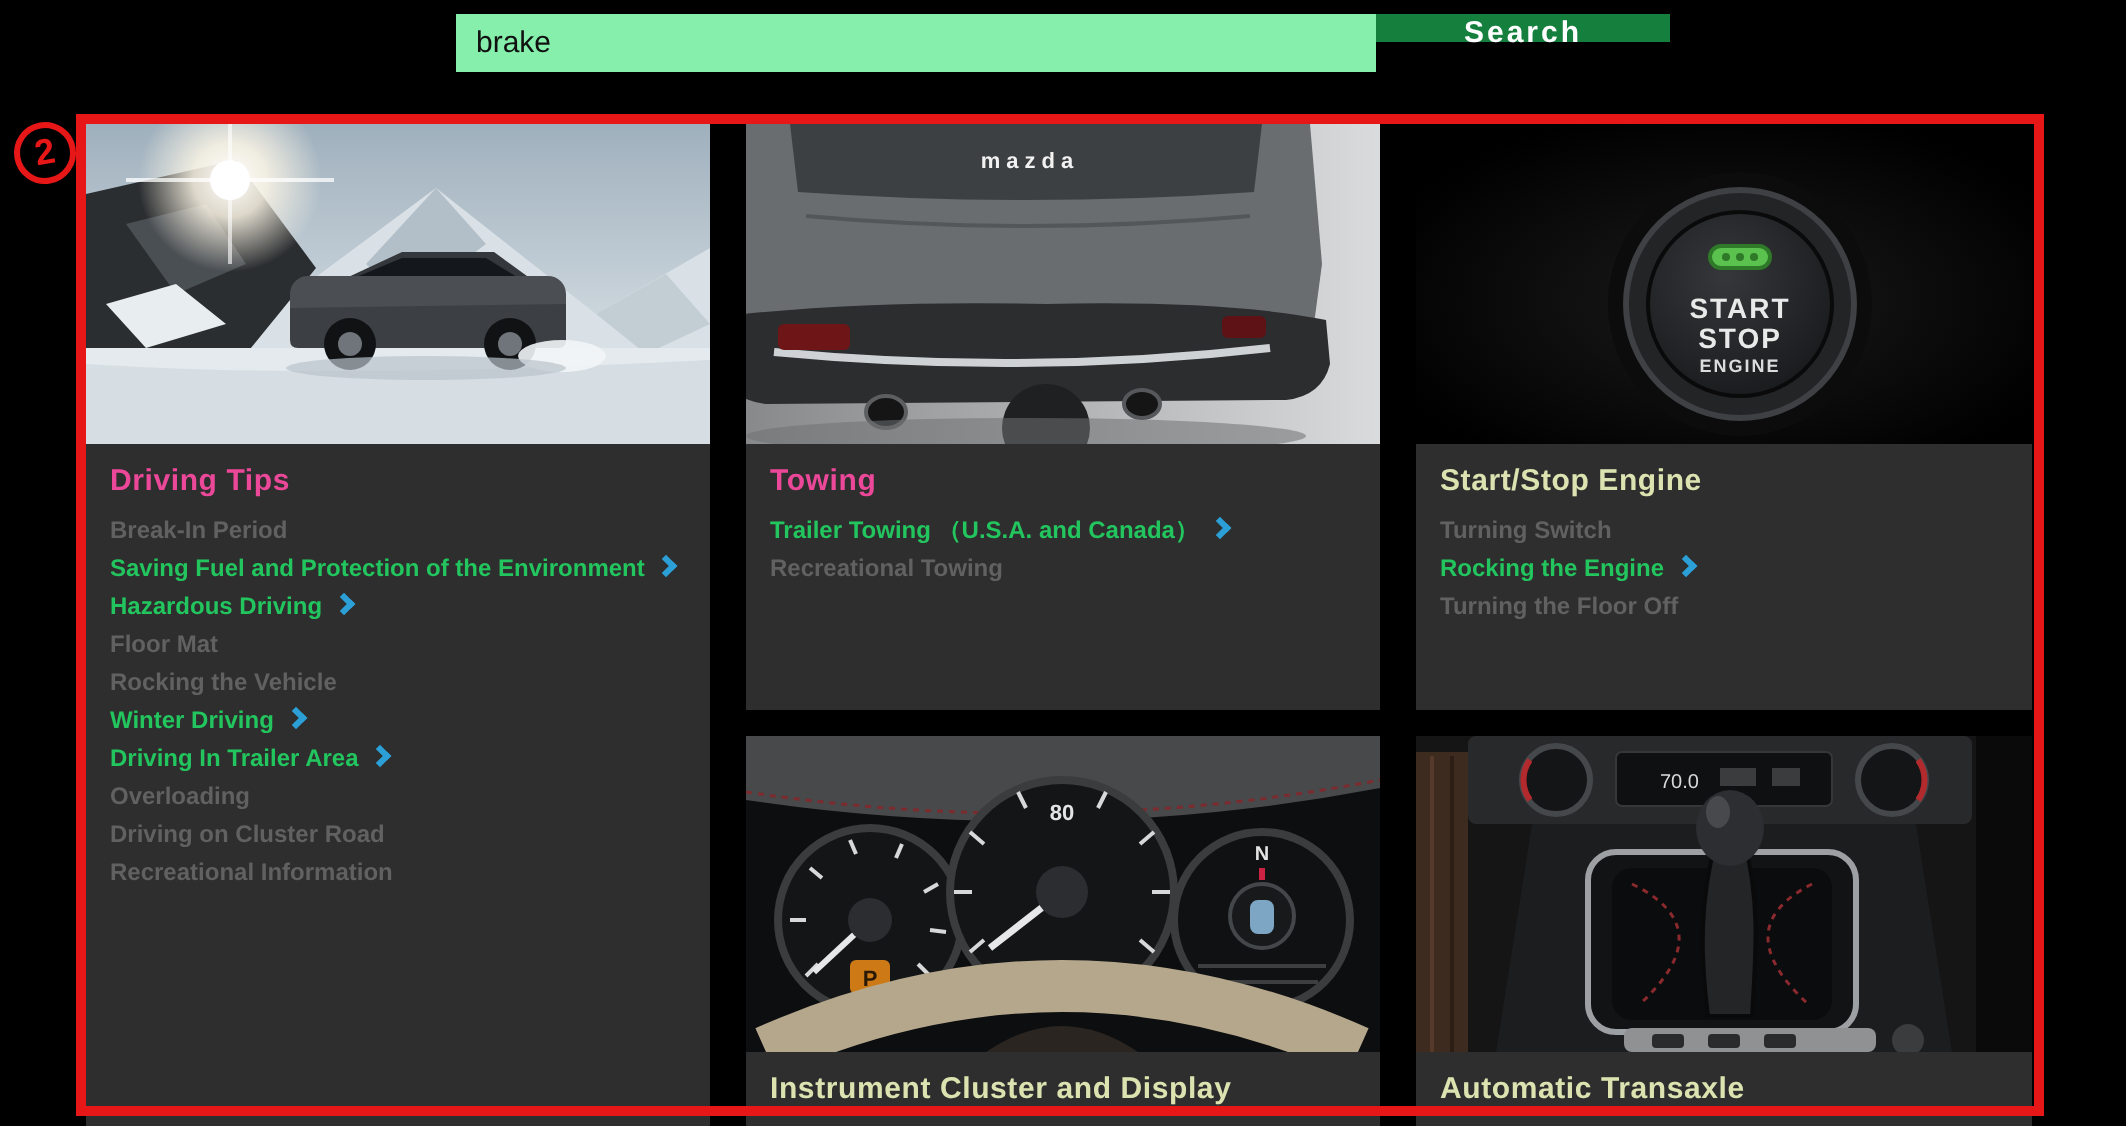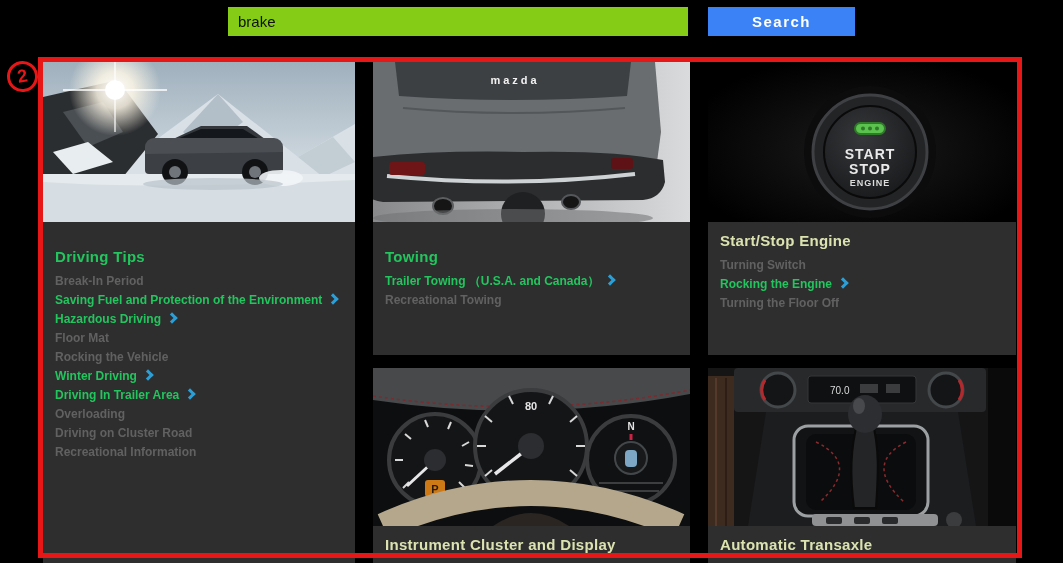--- a/index.html
+++ b/index.html
@@ -1,43 +1,43 @@
 <!DOCTYPE html>
 <html><head>
 <meta charset="utf-8">
 <style>
   html,body{margin:0;padding:0;background:#000;}
   .stage{position:relative;width:1063px;height:563px;background:#000;overflow:hidden;
          font-family:"Liberation Sans",sans-serif;}
   
   .topbar{position:absolute;left:0;top:0;width:1063px;height:42px;background:#000;}
-  .search-input{position:absolute;left:228px;top:7px;width:460px;height:29px;background:#84cc16;
+  .search-input{position:absolute;left:228px;top:7px;width:460px;height:29px;background:#86efac;
                 border:none;outline:none;box-sizing:border-box;padding:0 10px;
                 font-family:"Liberation Sans",sans-serif;font-size:15px;color:#111;}
-  .search-btn{position:absolute;left:688px;top:7px;width:147px;height:29px;border:none;
-              background:#3b82f6;color:#fff;font-family:"Liberation Sans",sans-serif;
-              font-weight:bold;font-size:15px;letter-spacing:1.5px;cursor:pointer;margin-left:20px;}
+  .search-btn{position:absolute;left:688px;top:7px;width:147px;height:14px;border:none;
+              background:#15803d;color:#fff;font-family:"Liberation Sans",sans-serif;
+              font-weight:bold;font-size:15px;letter-spacing:1.5px;cursor:pointer;}
   
   .hl-rect{position:absolute;left:38px;top:57px;width:984px;height:501px;box-sizing:border-box;
            border:5px solid #e81717;z-index:30;pointer-events:none;}
   .badge2{position:absolute;left:7px;top:61px;width:25px;height:25px;border:3px solid #e81717;
           border-radius:50%;color:#e81717;font-weight:bold;font-size:18px;line-height:25px;
           text-align:center;z-index:31;transform:rotate(-10deg);}
   
   .card{position:absolute;background:#2e2e2e;z-index:5;}
   #card-driving  {left:43px; top:62px; width:312px;height:501px;}
   #card-towing   {left:373px;top:62px; width:317px;height:293px;}
   #card-startstop{left:708px;top:62px; width:308px;height:293px;}
   #card-cluster  {left:373px;top:368px;width:317px;height:195px;}
   #card-transaxle{left:708px;top:368px;width:308px;height:195px;}
   .thumb{display:block;width:100%;overflow:hidden;cursor:pointer;}
   .thumb svg{display:block;}
   .card-body{padding:10px 12px 0 12px;}
   .card-title{font-size:15px;font-weight:bold;letter-spacing:.3px;cursor:pointer;}
-  .t-green {color:#22c55e;margin-top:16px;}
+  .t-green {color:#ec4899;}
   .t-yellow{color:#dce3b0;}
   ul.items{list-style:none;margin:7px 0 0 0;padding:0;}
   ul.items li{font-size:12px;line-height:19px;font-weight:bold;white-space:nowrap;}
   .link {color:#22c55e;cursor:pointer;}
   .muted{color:#616161;}
   .chev{display:inline-block;width:5px;height:5px;border-top:3px solid #2b9fd6;
         border-right:3px solid #2b9fd6;transform:rotate(45deg);margin-left:7px;margin-bottom:1px;}
 </style>
 </head>
 <body>

